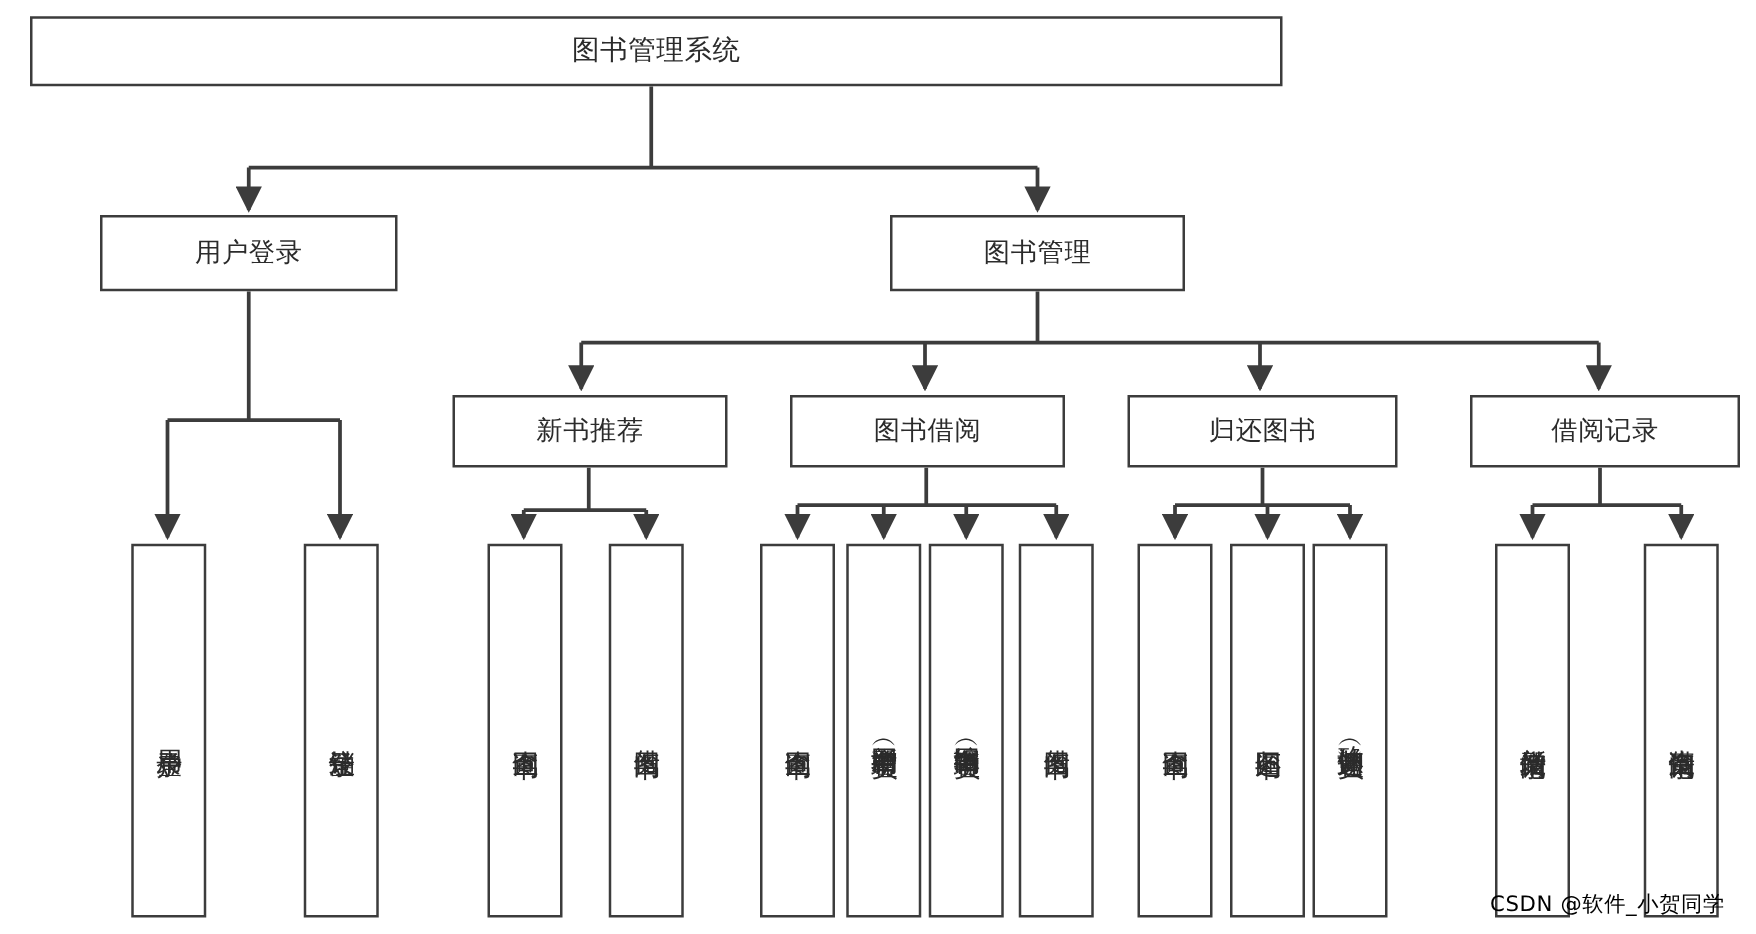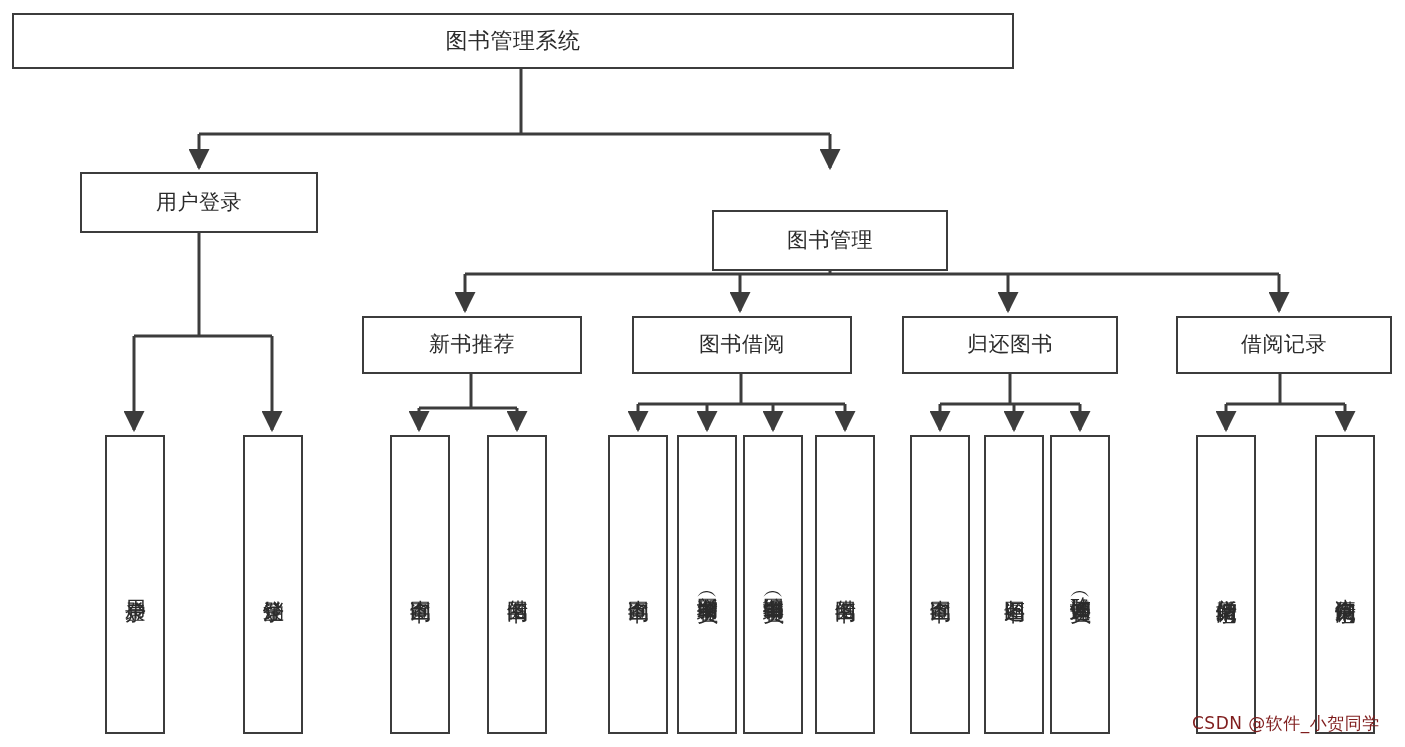--- a/index.html
+++ b/index.html
@@ -46,21 +46,21 @@
     line-height: 1.28;
     letter-spacing: 1px;
     text-align: center;
   }
   .root-box .node-label-h { font-size: 22px; }
   .watermark {
     position: absolute;
     left: 1192px;
     top: 712px;
     font-size: 17px;
-    color: #7f1d1d;
+    color: #000000;
     white-space: nowrap;
     letter-spacing: 0.5px;
     font-family: "DejaVu Sans", "Liberation Sans", sans-serif;
   }
 </style>
 </head>
 <body>
 
 <div id="canvas">
 
@@ -107,28 +107,28 @@
       <path d="M 1014 404 L 1014 430" marker-end="url(#arrow)"></path>
       <path d="M 1080 404 L 1080 430" marker-end="url(#arrow)"></path>
 
       <path d="M 1280 374 L 1280 404"></path>
       <path d="M 1226 404 L 1345 404"></path>
       <path d="M 1226 404 L 1226 430" marker-end="url(#arrow)"></path>
       <path d="M 1345 404 L 1345 430" marker-end="url(#arrow)"></path>
     </g>
   </svg>
 
-  <div class="node-box root-box" style="left:12px;top:13px;width:1002px;height:56px;">
+  <div class="node-box root-box" style="left:24px;top:13px;width:1002px;height:56px;">
     <span class="node-label-h">图书管理系统</span>
   </div>
 
   <div class="node-box" style="left:80px;top:172px;width:238px;height:61px;">
     <span class="node-label-h">用户登录</span>
   </div>
-  <div class="node-box" style="left:712px;top:172px;width:236px;height:61px;margin-top:38px;">
+  <div class="node-box" style="left:712px;top:172px;width:236px;height:61px;">
     <span class="node-label-h">图书管理</span>
   </div>
 
   <div class="node-box" style="left:632px;top:316px;width:220px;height:58px;">
     <span class="node-label-h">图书借阅</span>
   </div>
   <div class="node-box" style="left:362px;top:316px;width:220px;height:58px;">
     <span class="node-label-h">新书推荐</span>
   </div>
   <div class="node-box" style="left:902px;top:316px;width:216px;height:58px;">

